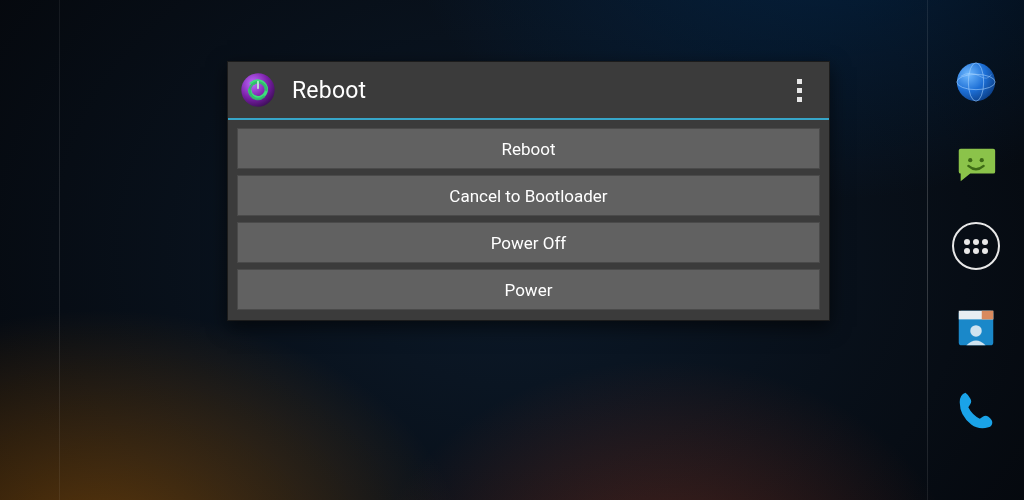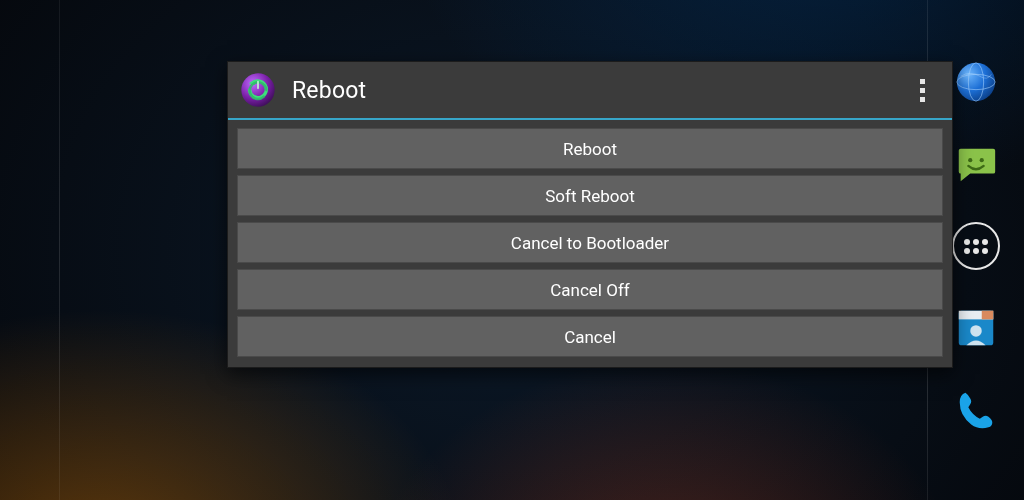--- a/index.html
+++ b/index.html
@@ -42,21 +42,21 @@
       justify-content: center;
       gap: 34px;
       padding-bottom: 8px;
     }
     .dock-item { width: 48px; height: 48px; display:flex; align-items:center; justify-content:center; }
 
     .dialog {
       position: absolute;
       left: 227px;
       top: 61px;
-      width: 726px;
+      width: 603px;
       background: #3b3b3b;
       border: 1px solid #1c1c1c;
       box-shadow: 0 6px 18px rgba(0,0,0,0.6);
     }
     .dialog-header {
       display: flex;
       align-items: center;
       height: 58px;
       padding: 0 8px 0 10px;
       background: #3b3b3b;
@@ -193,18 +193,17 @@
     <div class="overflow">
       <div class="overflow-dots">
         <span></span>
           <span></span>
           <span></span>
       </div>
     </div>
   </div>
   <div class="dialog-body">
     <button class="option-btn">Reboot</button>
-    <button class="option-btn">Soft Reboot</button>
     <button class="option-btn">Cancel to Bootloader</button>
-    <button class="option-btn">Cancel Off</button>
-    <button class="option-btn">Cancel</button>
+    <button class="option-btn">Power Off</button>
+    <button class="option-btn">Power</button>
   </div>
 </div>
 
 </body></html>

